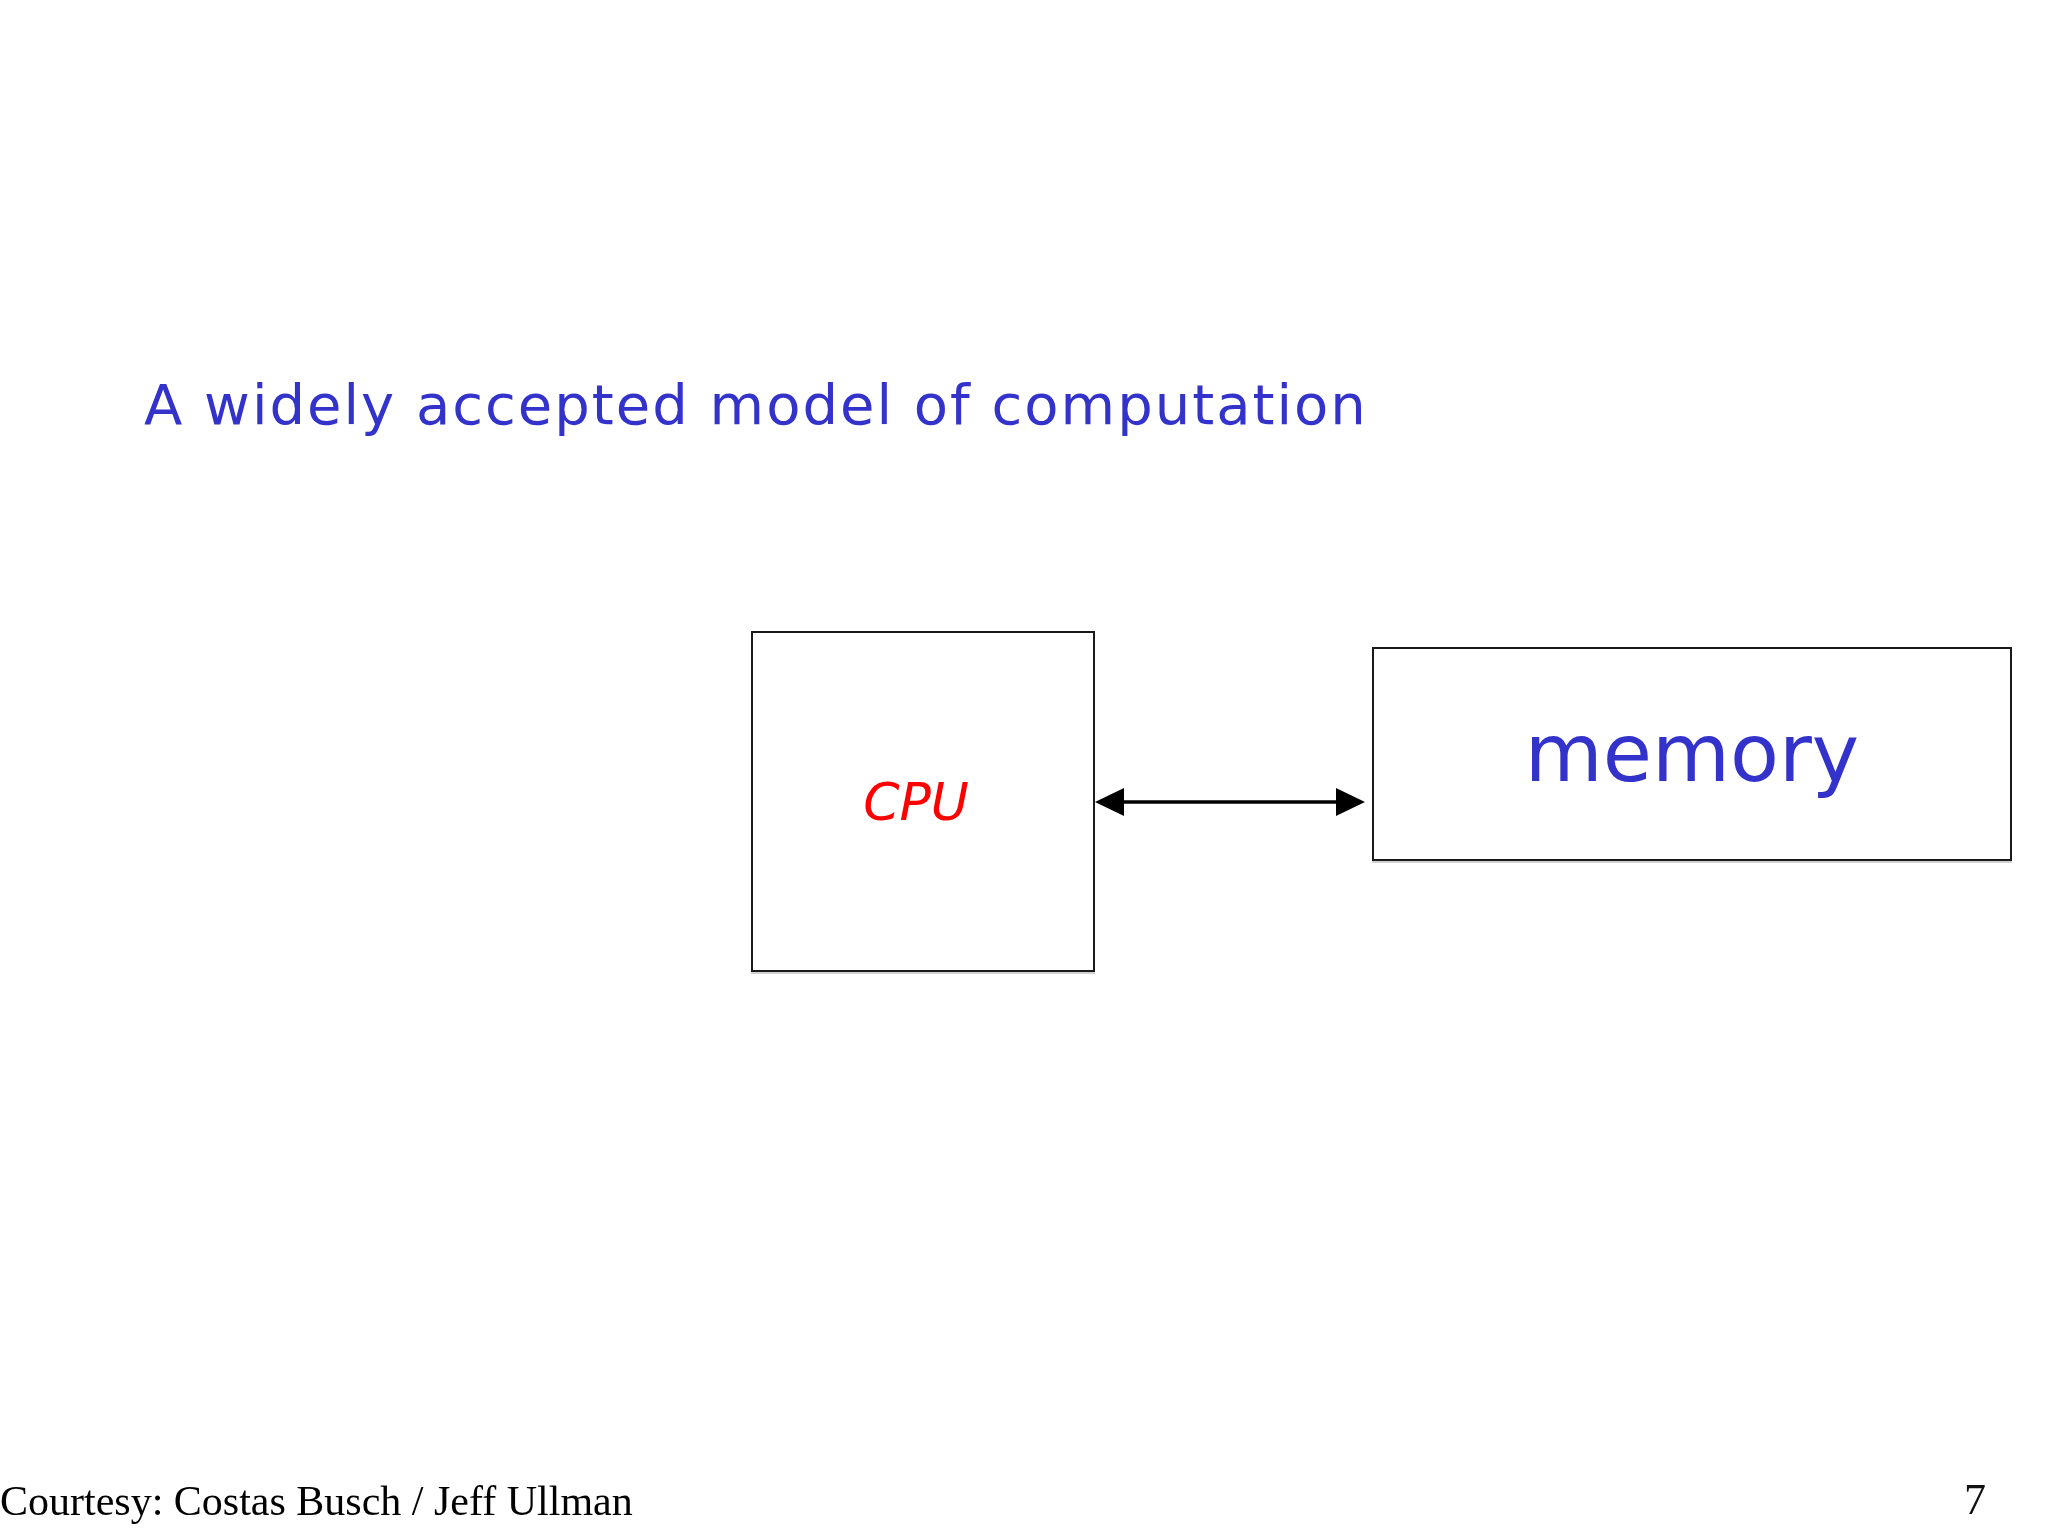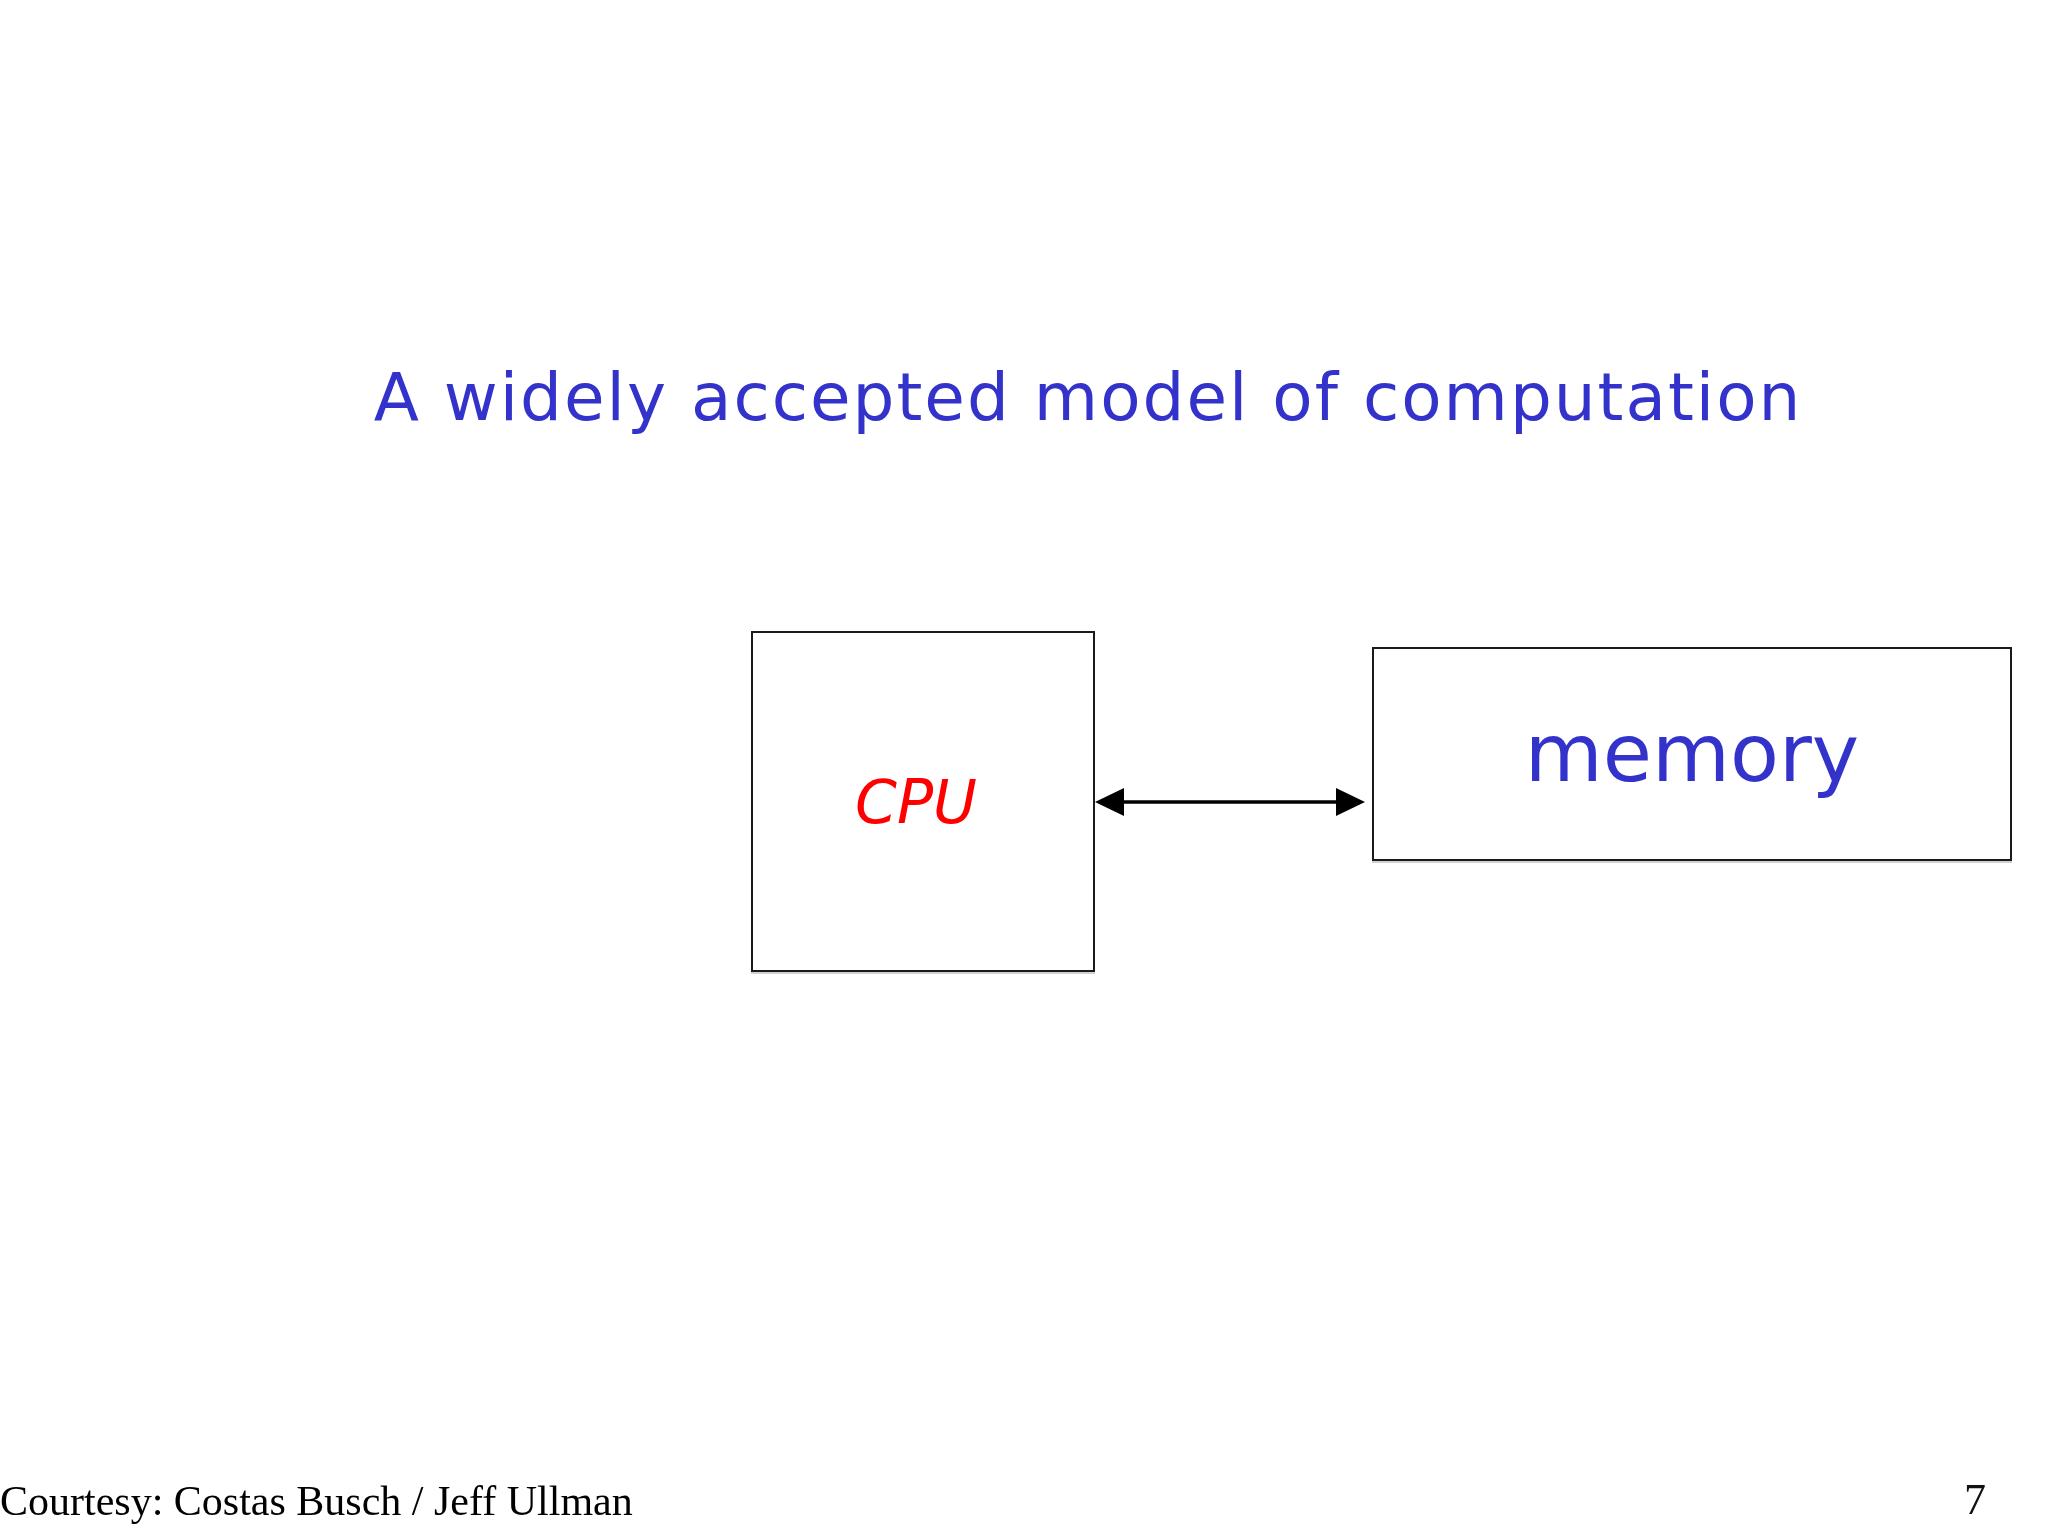--- a/index.html
+++ b/index.html
@@ -13,23 +13,23 @@
     height: 1536px;
     background: #ffffff;
     overflow: hidden;
     font-family: "DejaVu Sans", sans-serif;
   }
   .title {
     position: absolute;
     top: 356px;
     left: 128px;
     right: 0;
-    margin: 3px;
-    text-align: center;
-    font-size: 66px;
+    margin: 16px;
+    text-align: left;
+    font-size: 56px;
     font-weight: normal;
     letter-spacing: 2px;
     color: #3333CC;
     white-space: nowrap;
   }
   .box {
     position: absolute;
     background: #ffffff;
     border: 2px solid #1a1a1a;
     box-sizing: border-box;
@@ -45,21 +45,21 @@
     height: 341px;
   }
   .memory-box {
     left: 1372px;
     top: 647px;
     width: 640px;
     height: 214px;
   }
   .cpu-label {
     color: #FF0000;
-    font-size: 60px;
+    font-size: 52px;
     font-style: italic;
     line-height: 1;
     padding-right: 14px;
   }
   .memory-label {
     color: #3333CC;
     font-size: 80px;
     line-height: 1;
   }
   .arrow-svg {

